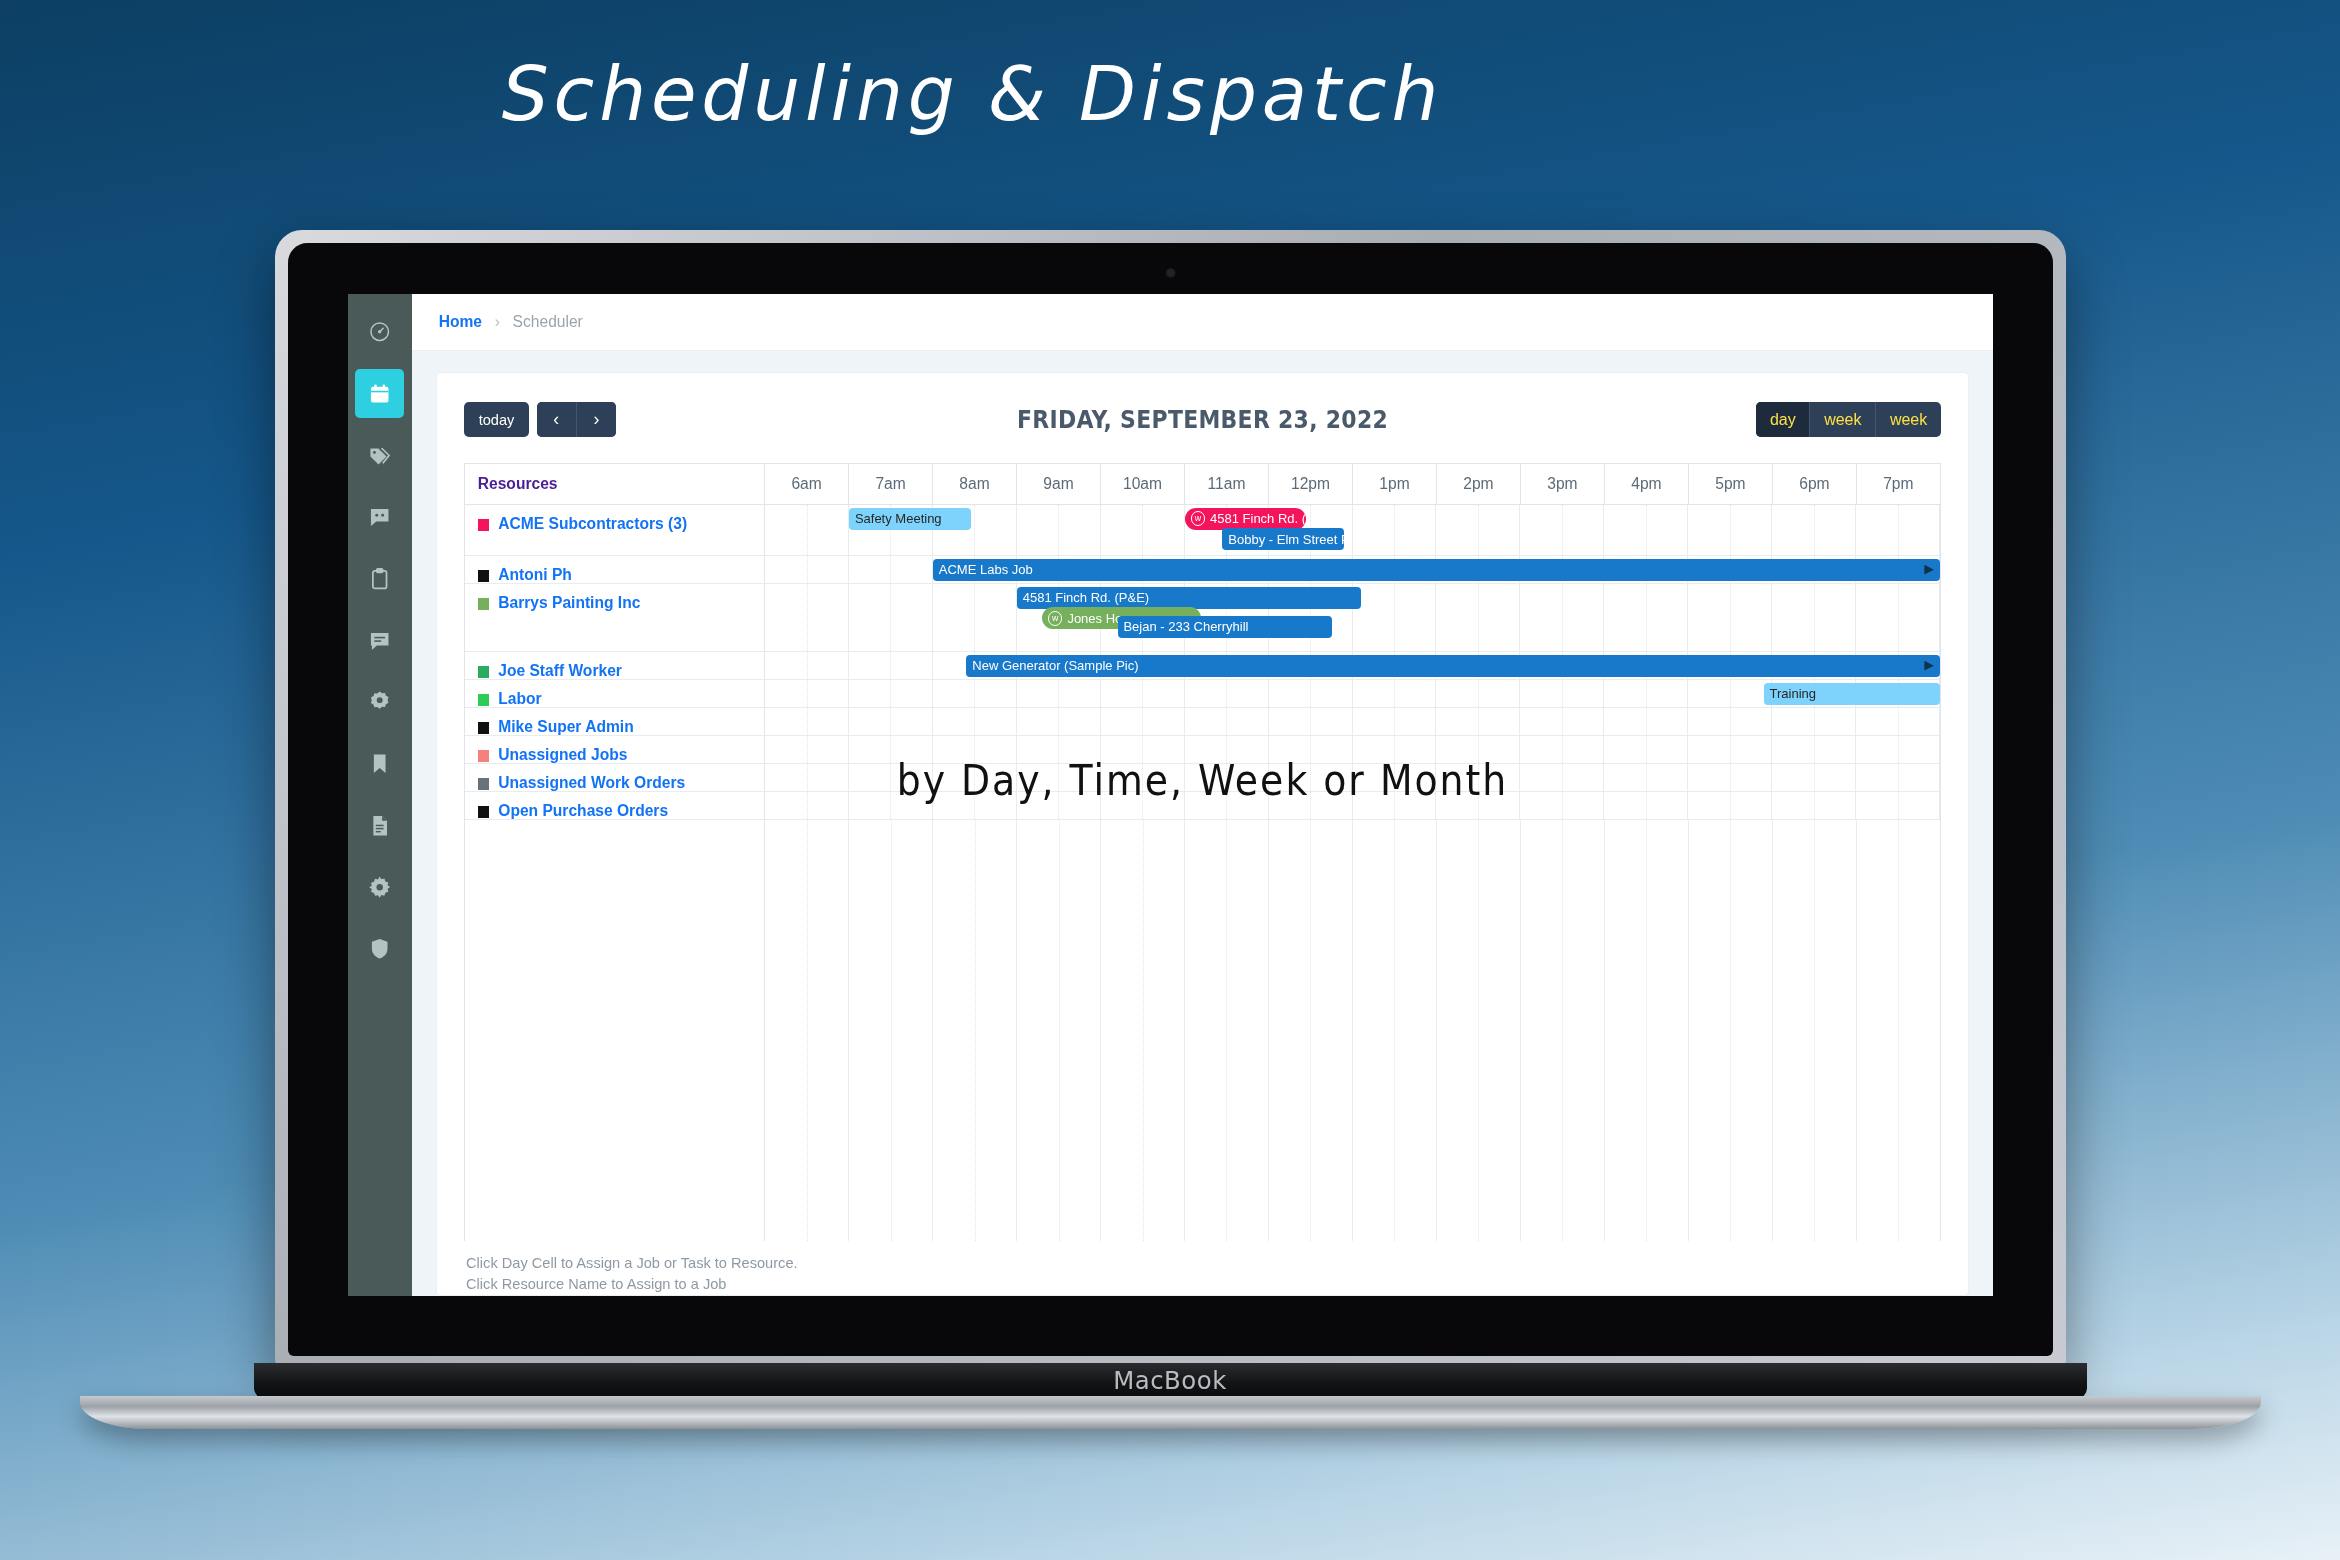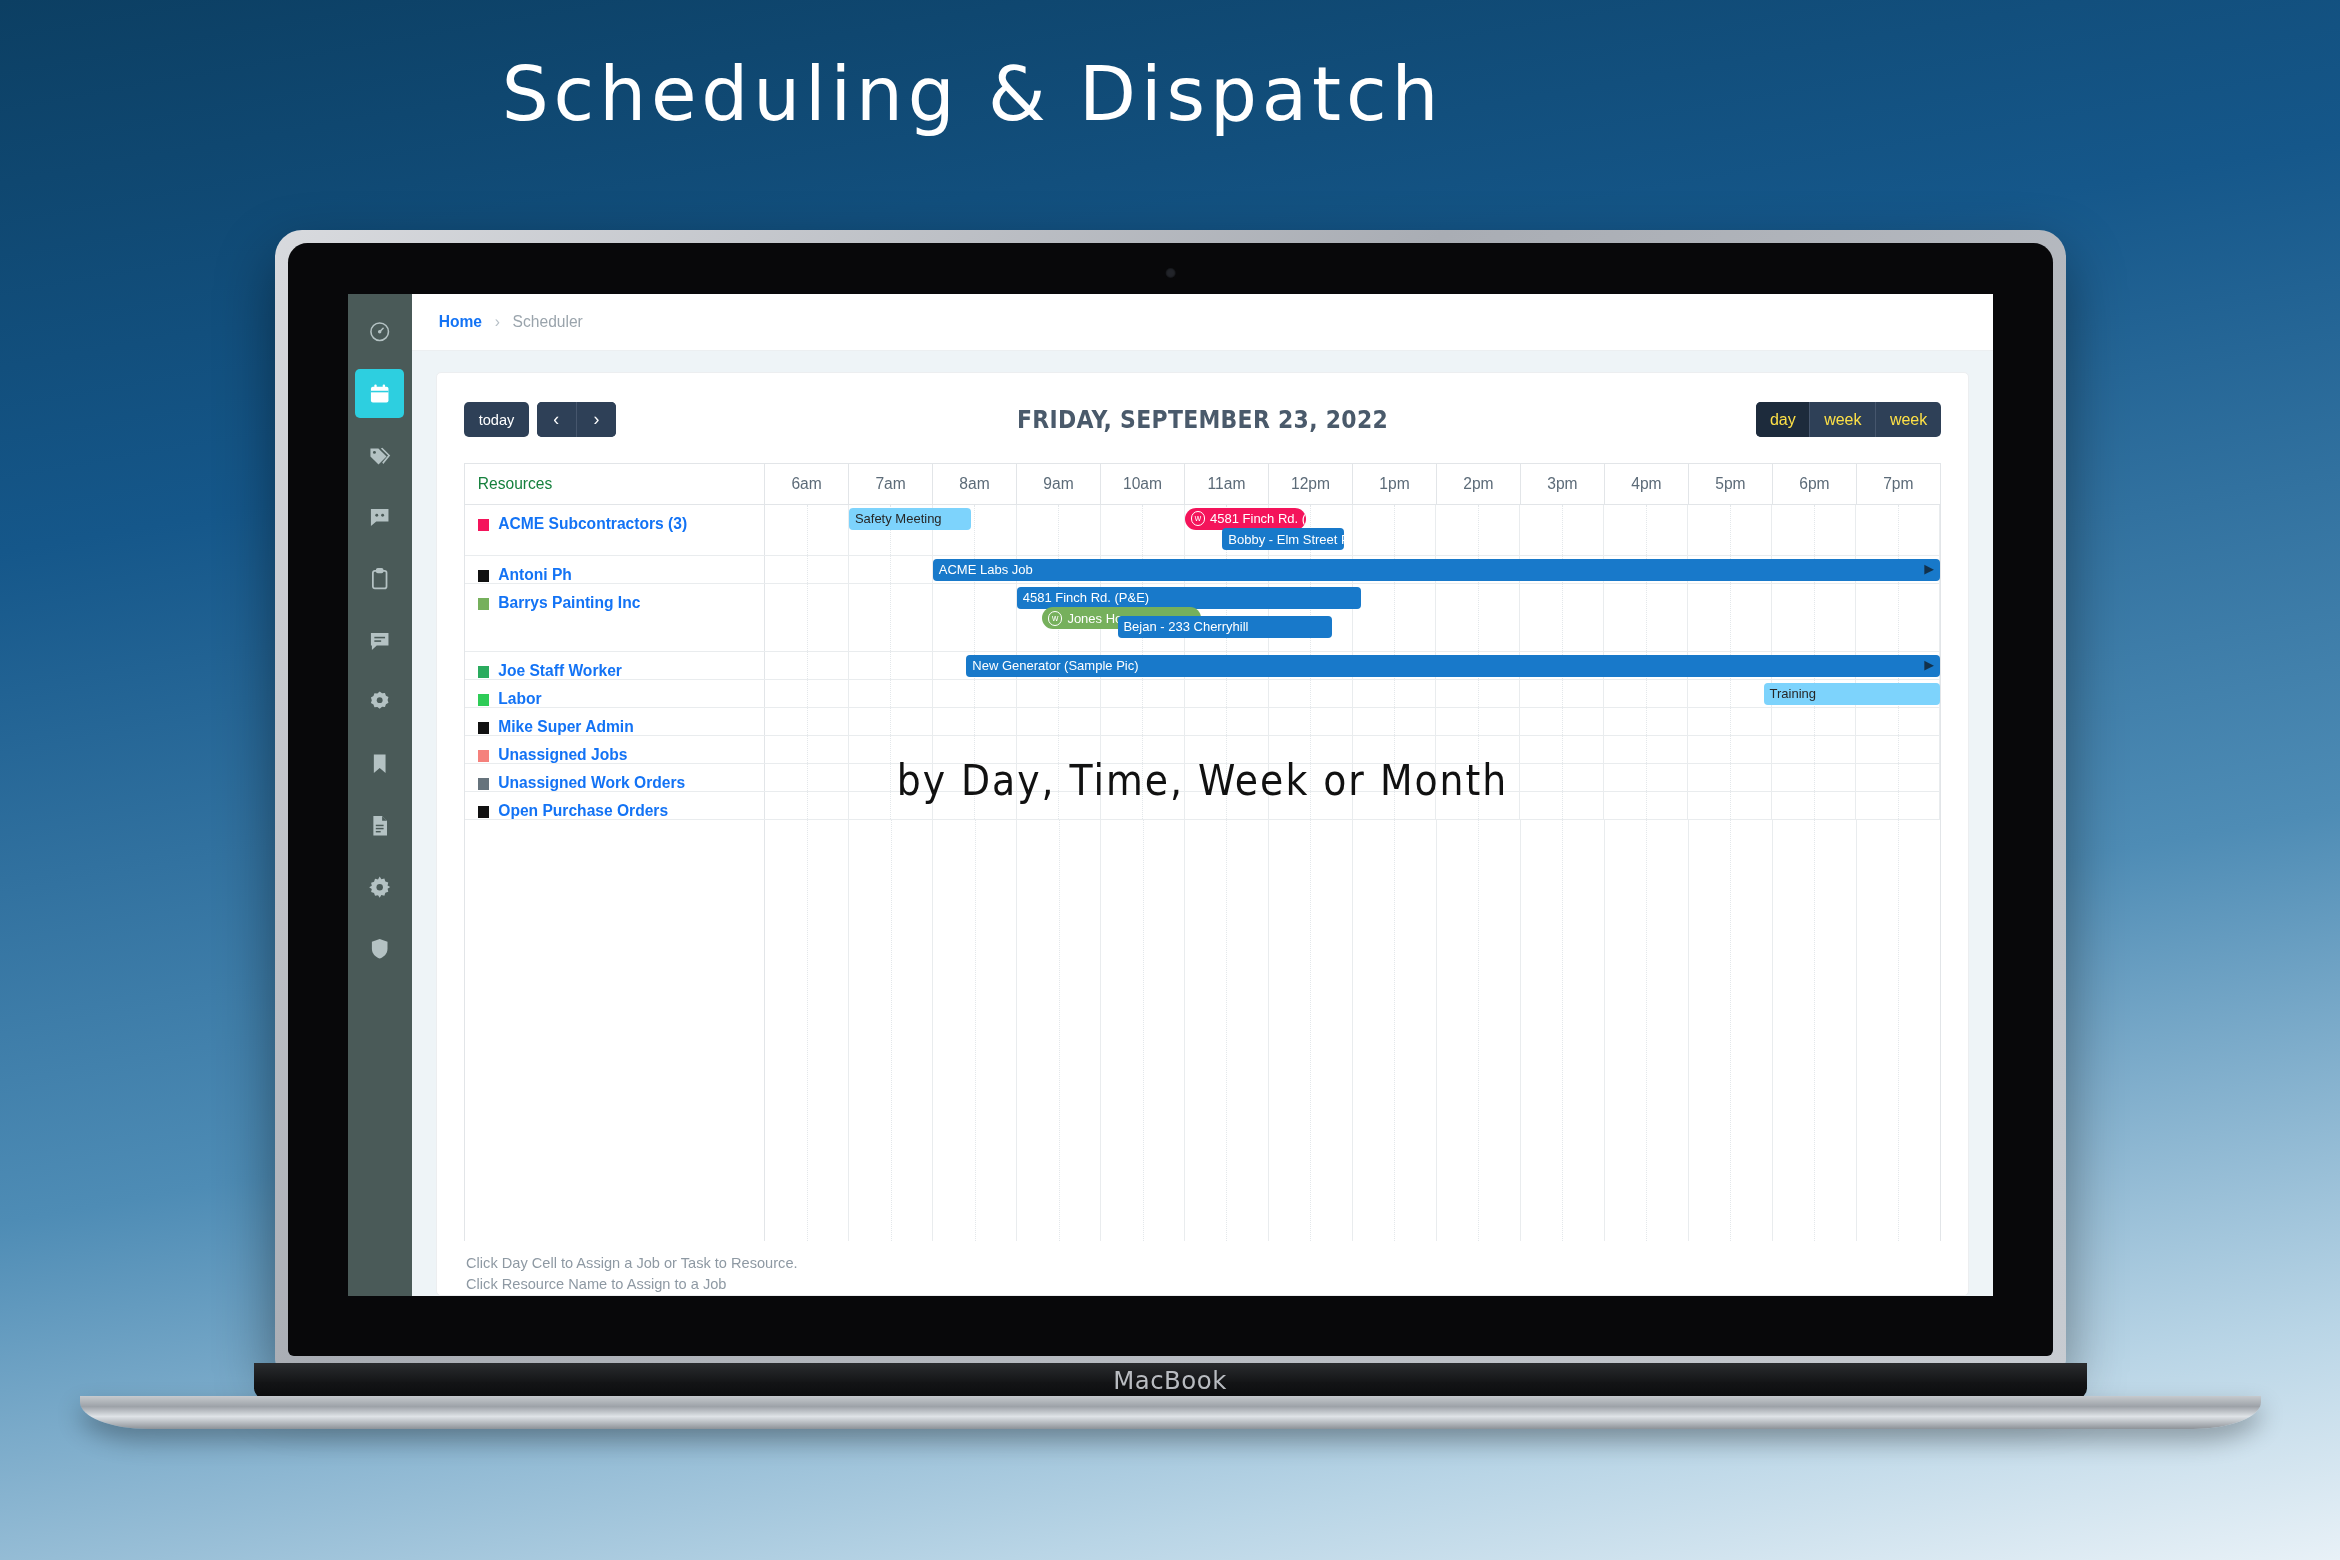--- a/index.html
+++ b/index.html
@@ -9,20 +9,21 @@
     background: linear-gradient(170deg, #0c3f63 0%, #15578a 28%, #4e8cb5 62%, #b9d5e6 88%, #e8f1f7 100%);
     position: relative;
   }
 
   
   #hero-title {
     position: absolute; top: 51px; left: 0; width: 1945px;
     text-align: center; color: #ffffff;
     font-size: 74px; font-weight: 400; letter-spacing: 4.9px;
     font-family: "DejaVu Sans", sans-serif;
+    font-style: italic;
   }
 
   
   #laptop { position: absolute; left: 275px; top: 230px; width: 2075px; height: 1161px; }
 
   #laptop-lid {
     position: absolute; left: 0; top: 0; width: 1791px; height: 1139px;
     background: linear-gradient(135deg, #d8dade 0%, #a9adb4 40%, #c8ccd2 100%);
     border-radius: 27px 27px 9.8px 9.8px;
     padding: 12.7px;
@@ -137,21 +138,21 @@
   
   #sched { flex: 1; display: flex; flex-direction: column; min-height: 0; position: relative; }
   #sched-table { border: 1px solid #e2e5e8; border-bottom: none; display: flex; flex-direction: column; }
 
   .res-col { width: 300px; flex: 0 0 300px; }
   .time-col-area { flex: 1; display: flex; min-width: 0; }
 
   #head-row { display: flex; height: 41px; border-bottom: 1px solid #e2e5e8; }
   #head-row .res-col {
     display: flex; align-items: center; padding-left: 12.7px;
-    font-size: 15.6px; color: #15803d; border-right: 1px solid #e2e5e8;
+    font-size: 15.6px; color: #4c1d95; border-right: 1px solid #e2e5e8; font-weight: bold;
   }
   .time-head {
     flex: 1; display: flex; align-items: center; justify-content: center;
     font-size: 15.6px; color: #5c6b78; border-right: 1px solid #e2e5e8;
     min-width: 0;
   }
   .time-head:last-child { border-right: none; }
 
   .res-row { display: flex; border-bottom: 1px solid #e9ecee; position: relative; }
   .res-row .res-col {

